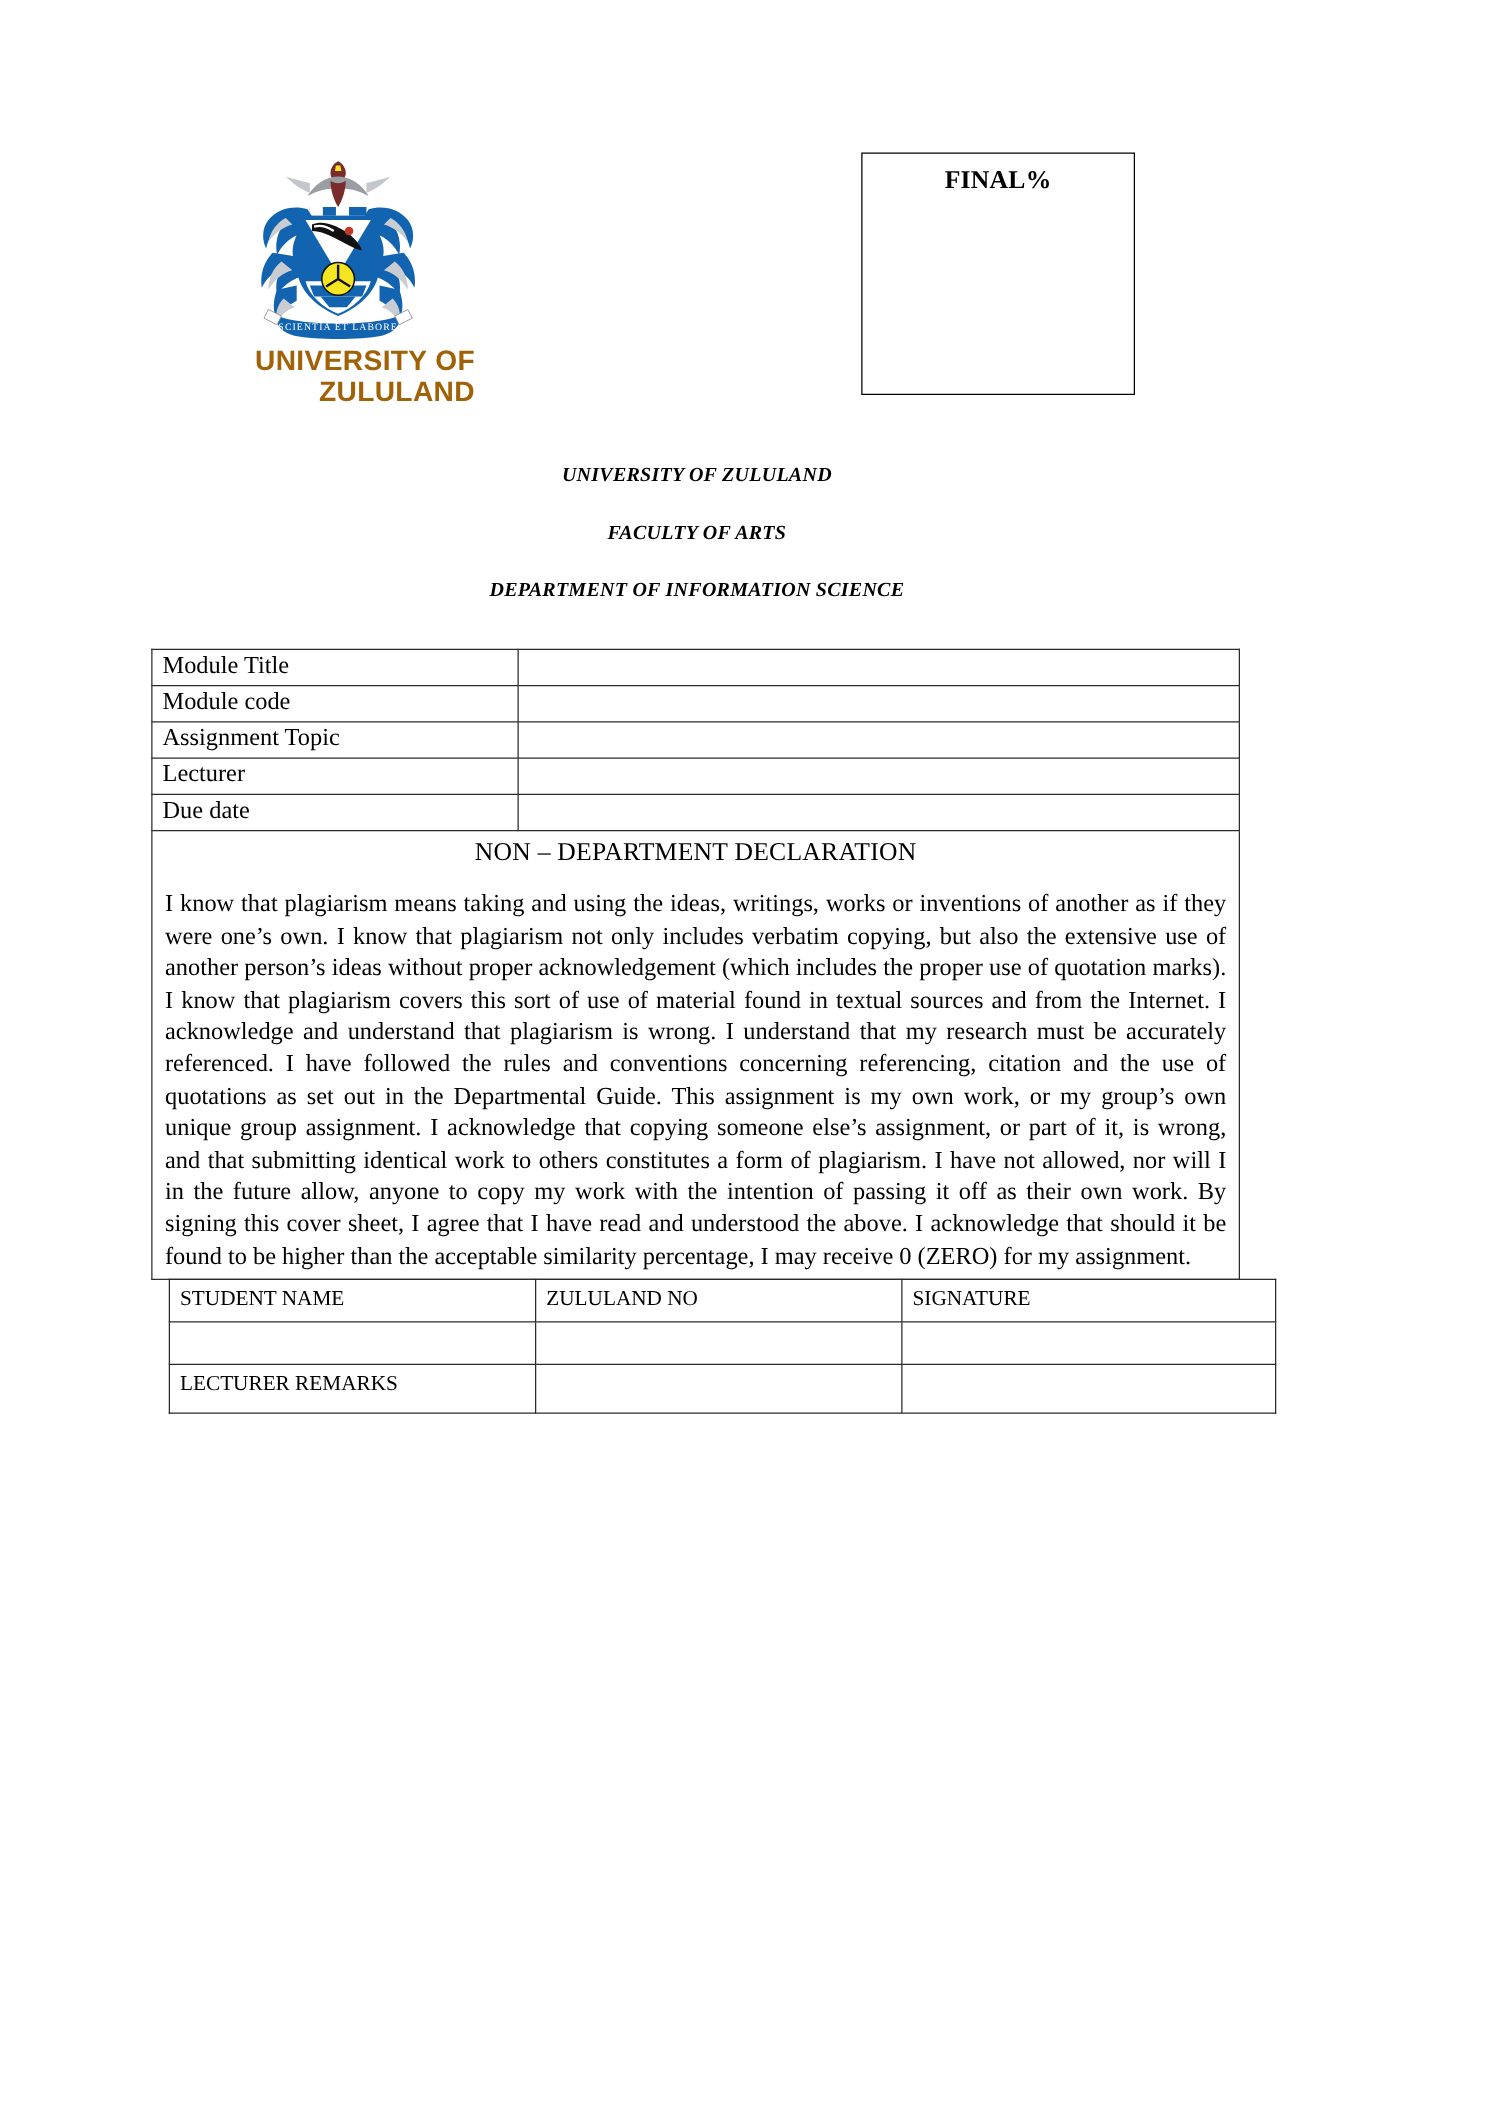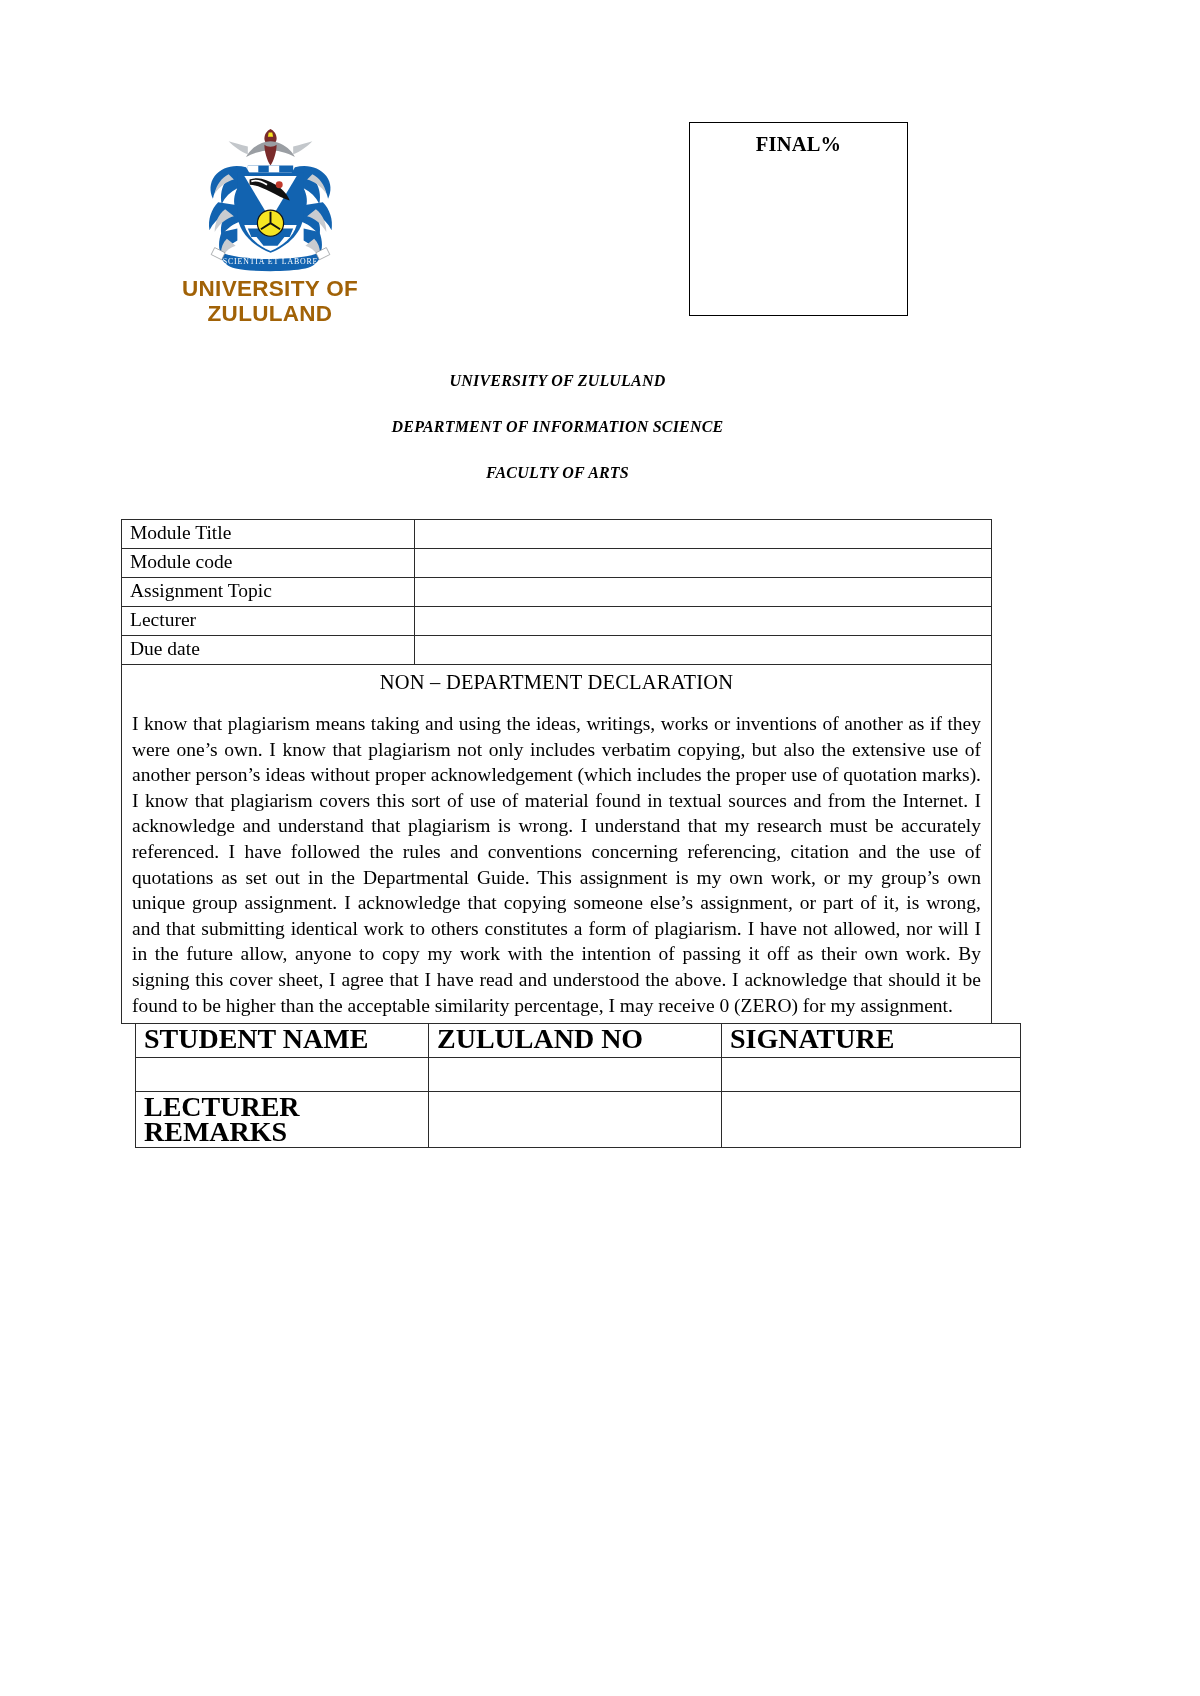--- a/index.html
+++ b/index.html
@@ -31,21 +31,21 @@
     top: 112px;
     width: 845px;
     height: 235px;
   }
 
   .logo-block {
     position: absolute;
     left: 25px;
     top: 10px;
     width: 220px;
-    text-align: center;
+    text-align: right;
   }
   .crest {
     width: 175px;
     height: 150px;
     margin: 0 auto;
     display: block;
   }
   .logo-text {
     margin-top: 4px;
     font-family: "Liberation Sans", "DejaVu Sans", sans-serif;
@@ -137,25 +137,24 @@
   .bottom-table {
     position: absolute;
     left: 135px;
     width: 840px;
     border-collapse: collapse;
     table-layout: fixed;
   }
   .bottom-table td {
     border: 1.3px solid #2b2b2b;
     padding: 2px 6px 3px 8px;
-    font-size: 28px;
+    font-size: 17px;
     line-height: 25px;
     vertical-align: top;
     height: 28px;
-    font-weight: bold;
   }
   .bt-c1 { width: 278px; }
   .bt-c2 { width: 278px; }
   .bt-c3 { width: 284px; }
   .row-tall td { height: 33px; }
 </style>
 </head>
 <body>
 
 <div class="page">
@@ -227,22 +226,22 @@
     </div>
 
     <div class="final-box">
       <div class="final-label">FINAL%</div>
     </div>
 
   </div>
 
   <div class="headings">
     <div class="heading-line">UNIVERSITY OF ZULULAND</div>
+    <div class="heading-line">FACULTY OF ARTS</div>
     <div class="heading-line">DEPARTMENT OF INFORMATION SCIENCE</div>
-    <div class="heading-line">FACULTY OF ARTS</div>
   </div>
 
   <table class="main-table">
     <tbody>
         <tr>
       <td class="lbl-col">Module Title</td>
       <td class="val-col"></td>
     </tr>
     <tr>
       <td class="lbl-col">Module code</td>

